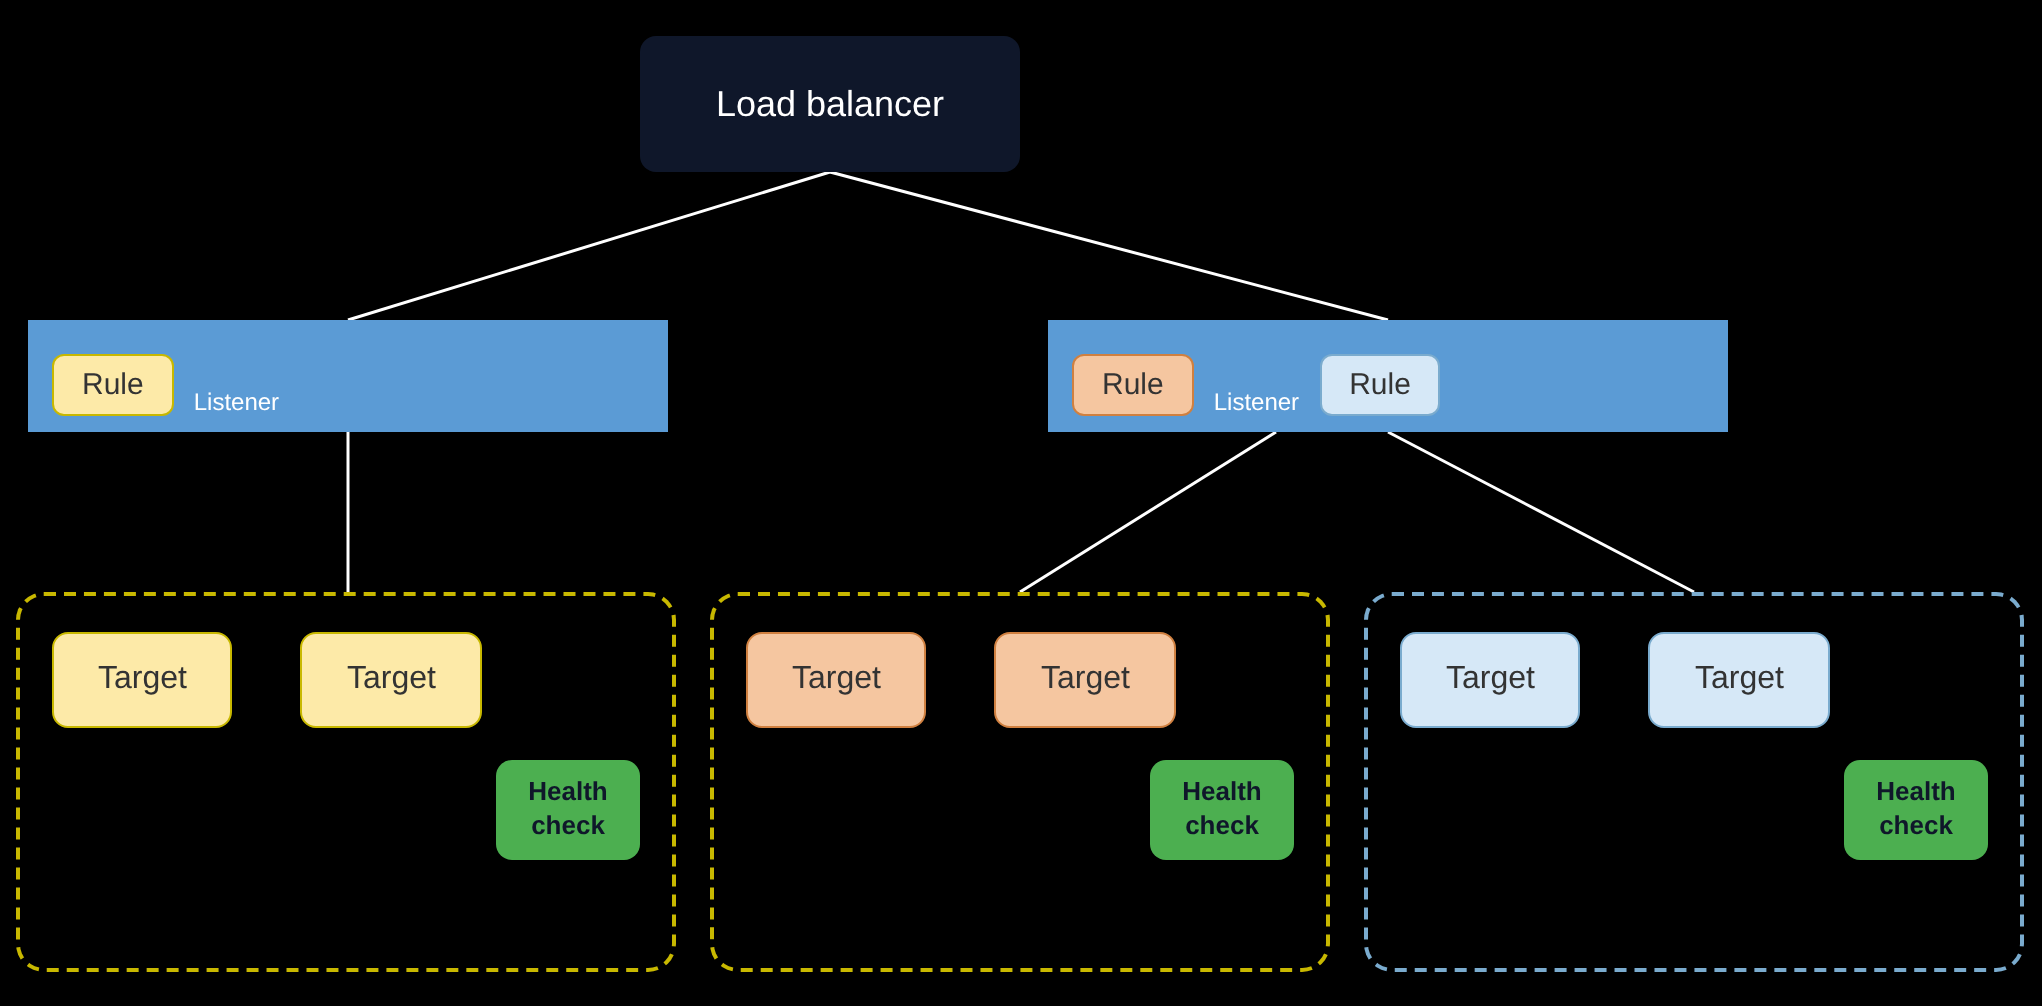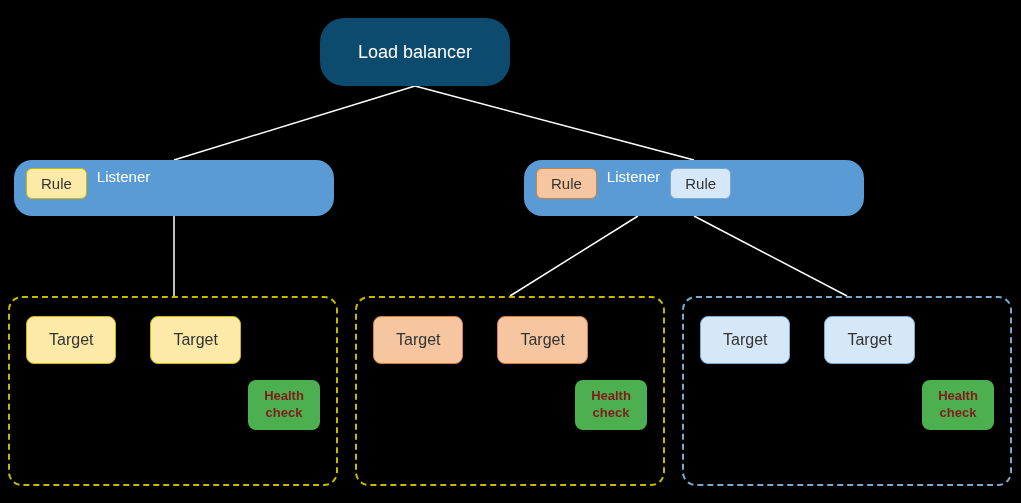--- a/index.html
+++ b/index.html
@@ -19,22 +19,22 @@
       height: 503px;
     }
 
     
     .load-balancer {
       position: absolute;
       top: 18px;
       left: 320px;
       width: 190px;
       height: 68px;
-      background: #0c4a6e;
-      border-radius: 24px;
+      background: #0f172a;
+      border-radius: 8px;
       display: flex;
       align-items: center;
       justify-content: center;
       font-size: 18px;
       color: #fff;
       font-weight: 500;
     }
 
     
     svg.connectors {
@@ -42,23 +42,23 @@
       top: 0; left: 0;
       width: 1021px;
       height: 503px;
       pointer-events: none;
     }
 
     
     .listener-box {
       position: absolute;
       background: #5B9BD5;
-      border-radius: 18px;
-      display: flex;
-      align-items: flex-start;
+      border-radius: 0;
+      display: flex;
+      align-items: flex-end;
       padding: 8px 12px;
       gap: 10px;
       height: 56px;
     }
 
     .listener-left {
       top: 160px;
       left: 14px;
       width: 320px;
     }
@@ -97,21 +97,21 @@
       border-radius: 6px;
       padding: 6px 14px;
       font-size: 15px;
       color: #333;
       font-weight: 500;
       white-space: nowrap;
     }
 
     .listener-label {
       color: #fff;
-      font-size: 15px;
+      font-size: 12px;
       font-weight: 400;
     }
 
     
     .target-group {
       position: absolute;
       border-radius: 14px;
       padding: 18px 16px 16px 16px;
       display: flex;
       flex-direction: column;
@@ -182,21 +182,21 @@
       padding: 14px 22px;
       font-size: 16px;
       color: #333;
       font-weight: 500;
       min-width: 90px;
       text-align: center;
     }
 
     .health-check-badge {
       background: #4CAF50;
-      color: #7f1d1d;
+      color: #0f172a;
       border-radius: 8px;
       padding: 8px 10px;
       font-size: 13px;
       font-weight: 600;
       text-align: center;
       line-height: 1.3;
       min-width: 72px;
     }
 
     .health-check-wrapper {

